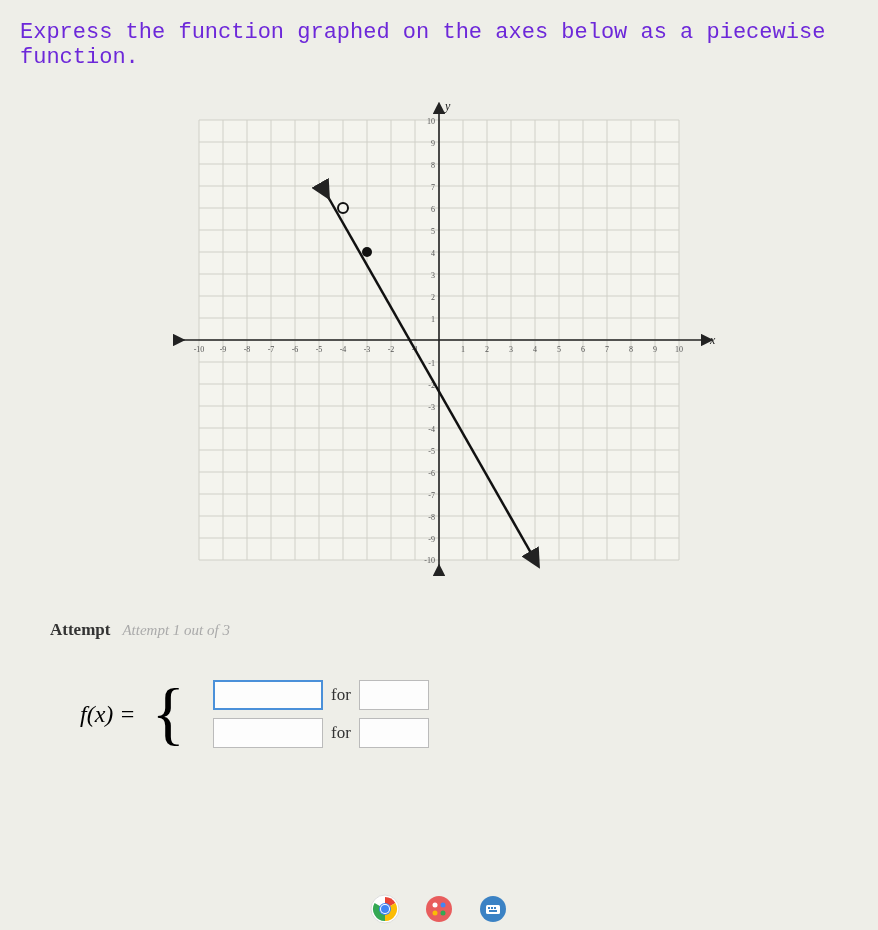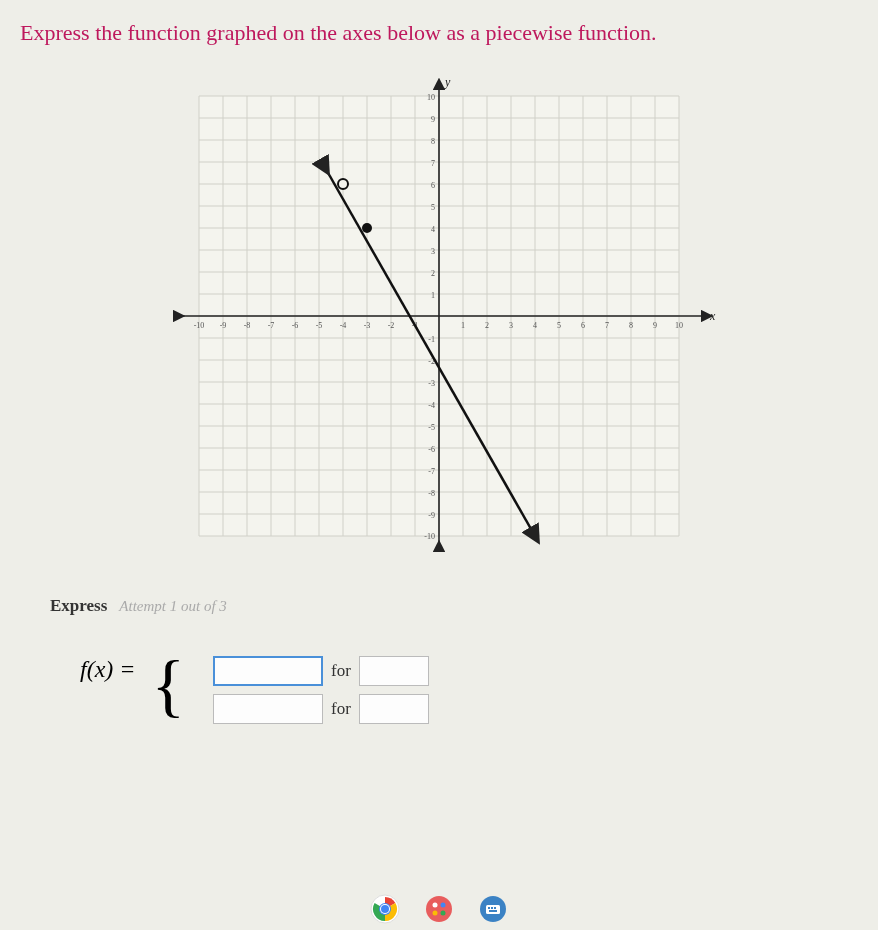--- a/index.html
+++ b/index.html
@@ -11,23 +11,23 @@
       position: relative;
       overflow: hidden;
     }
     .page {
       background: #eeeee8;
       padding: 20px 20px 0 20px;
       min-height: 100%;
     }
     .question-text {
       font-size: 22px;
-      color: #be185d;
+      color: #6d28d9;
       margin-bottom: 30px;
-      font-family: Liberation Serif, serif;
+      font-family: Liberation Mono, monospace;
     }
     .chart-area {
       display: flex;
       justify-content: center;
       margin: 20px 0 40px 0;
     }
     .chart-svg {
       display: block;
     }
     .answer-row {
@@ -41,21 +41,21 @@
     }
     .attempt-text {
       color: #aaa;
       font-size: 15px;
       margin-left: 8px;
       font-weight: normal;
       font-style: italic;
     }
     .piecewise-wrapper {
       display: flex;
-      align-items: flex-start;
+      align-items: center;
       margin-top: 40px;
       padding-left: 60px;
       gap: 10px;
       font-family: 'Times New Roman', serif;
     }
     .fx {
       font-size: 24px;
       font-style: italic;
     }
     .brace {
@@ -236,21 +236,21 @@
 
       <line x1="166" y1="91.5" x2="376" y2="460" stroke="#111" stroke-width="2.5" marker-start="url(#arrow)" marker-end="url(#arrow)"></line>
 
       <circle cx="184" cy="108" r="5" fill="#f4f4ee" stroke="#111" stroke-width="2"></circle>
 
       <circle cx="208" cy="152" r="5" fill="#111"></circle>
     </svg>
   </div>
 
   <div class="answer-row">
-    <span class="answer-label">Express</span>
+    <span class="answer-label">Attempt</span>
     <span class="attempt-text">Attempt 1 out of 3</span>
   </div>
 
   <div class="piecewise-wrapper">
     <span class="fx">f(x) =</span>
     <span class="brace">{</span>
     <div class="piece-rows">
       <div class="piece-row">
         <input class="piece-input active" value="" style="">
         <span class="for-label">for</span>

